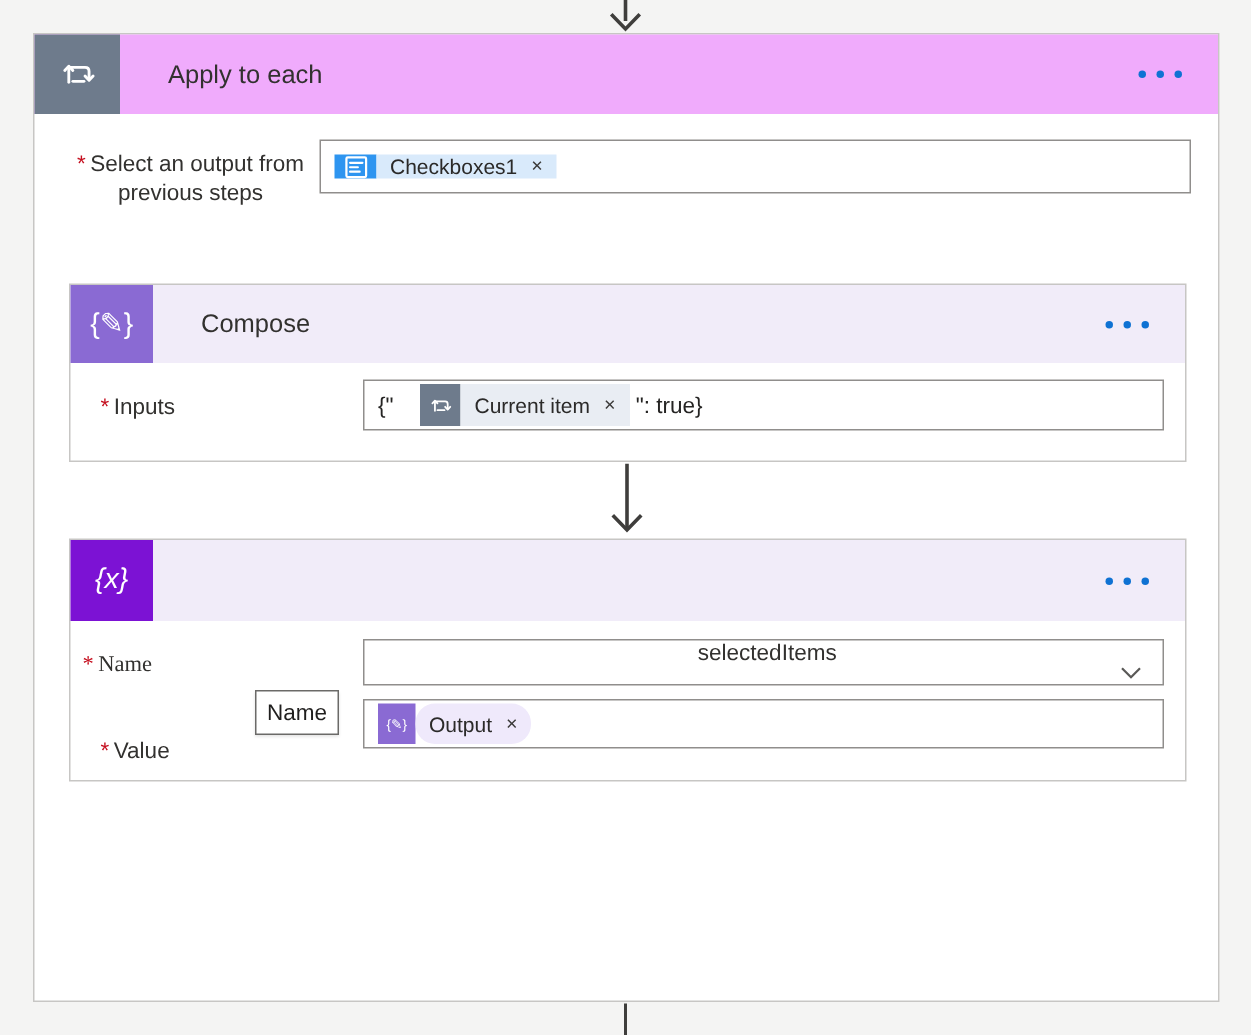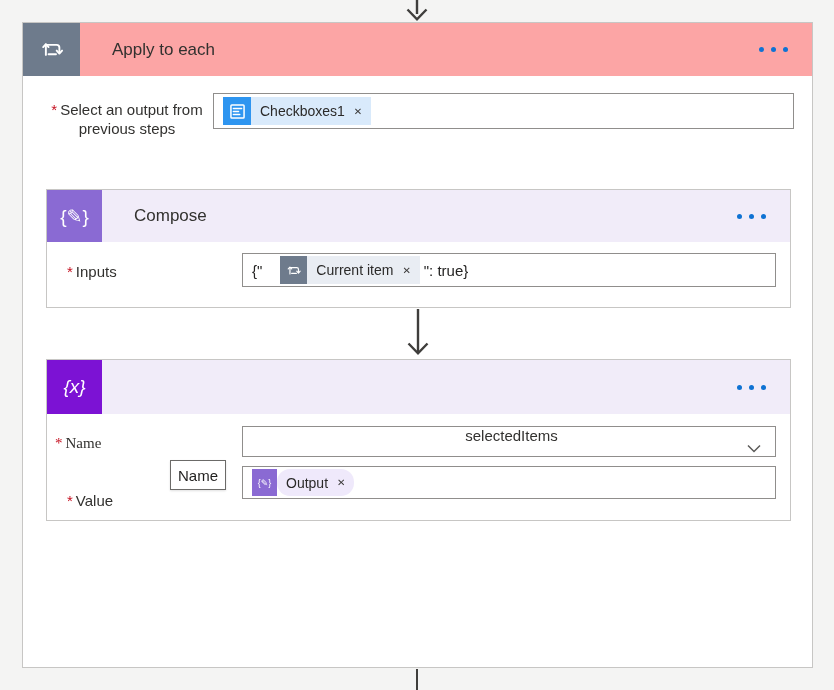--- a/index.html
+++ b/index.html
@@ -7,21 +7,21 @@
   .canvas { position:relative; width:834px; height:690px; background:#f4f4f3; overflow:hidden; }
 
   
   .arrow-svg { position:absolute; }
   .arrow-svg path, .arrow-svg line { stroke:#3f3e3c; stroke-width:2.4; fill:none; }
   .bottom-line { position:absolute; left:415.5px; top:669px; width:2.5px; height:21px; background:#3f3e3c; }
 
   
   .scope { position:absolute; left:22px; top:22px; width:791px; height:646px;
            background:#fff; border:1px solid #c7c6c4; }
-  .scope-header { display:flex; align-items:center; height:53px; background:#fca5a5; cursor:pointer; }
+  .scope-header { display:flex; align-items:center; height:53px; background:#f0abfc; cursor:pointer; }
   .scope-icon { width:57px; height:53px; background:#6e7b8c; color:#fff;
                 display:flex; align-items:center; justify-content:center; flex:none; }
   .hdr-title { margin-left:32px; font-size:17px; color:#32312f; }
 
   .dots { display:flex; gap:7px; margin-left:auto; margin-right:22px; cursor:pointer; padding:6px 2px; }
   .dots i { width:5px; height:5px; border-radius:50%; background:#0f72d3; }
 
   .field-label { position:absolute; font-size:15px; color:#32312f; line-height:19px; }
   .req { color:#c50f1f; margin-right:3px; }
 
@@ -118,21 +118,21 @@
           <i></i>
           <i></i>
         </div>
     </div>
 
     <div class="field-label" style="left:18px; top:77px; width:172px;text-align:center;">
       <span class="req">*</span><span>Select an output from previous steps</span>
     </div>
 
     <div class="input-box" style="left:190px; top:70px; width:581px; height:36px;">
-      <div class="token tok-blue" style="height:28px;">
+      <div class="token tok-blue" style="height:16px;">
         <span class="token-icon">
           <svg width="21" height="21">
               <use href="#sym-form"></use>
             </svg>
         </span>
         <span class="token-body">
           <span>Checkboxes1</span>
           <span class="token-x">✕</span>
         </span>
       </div>

